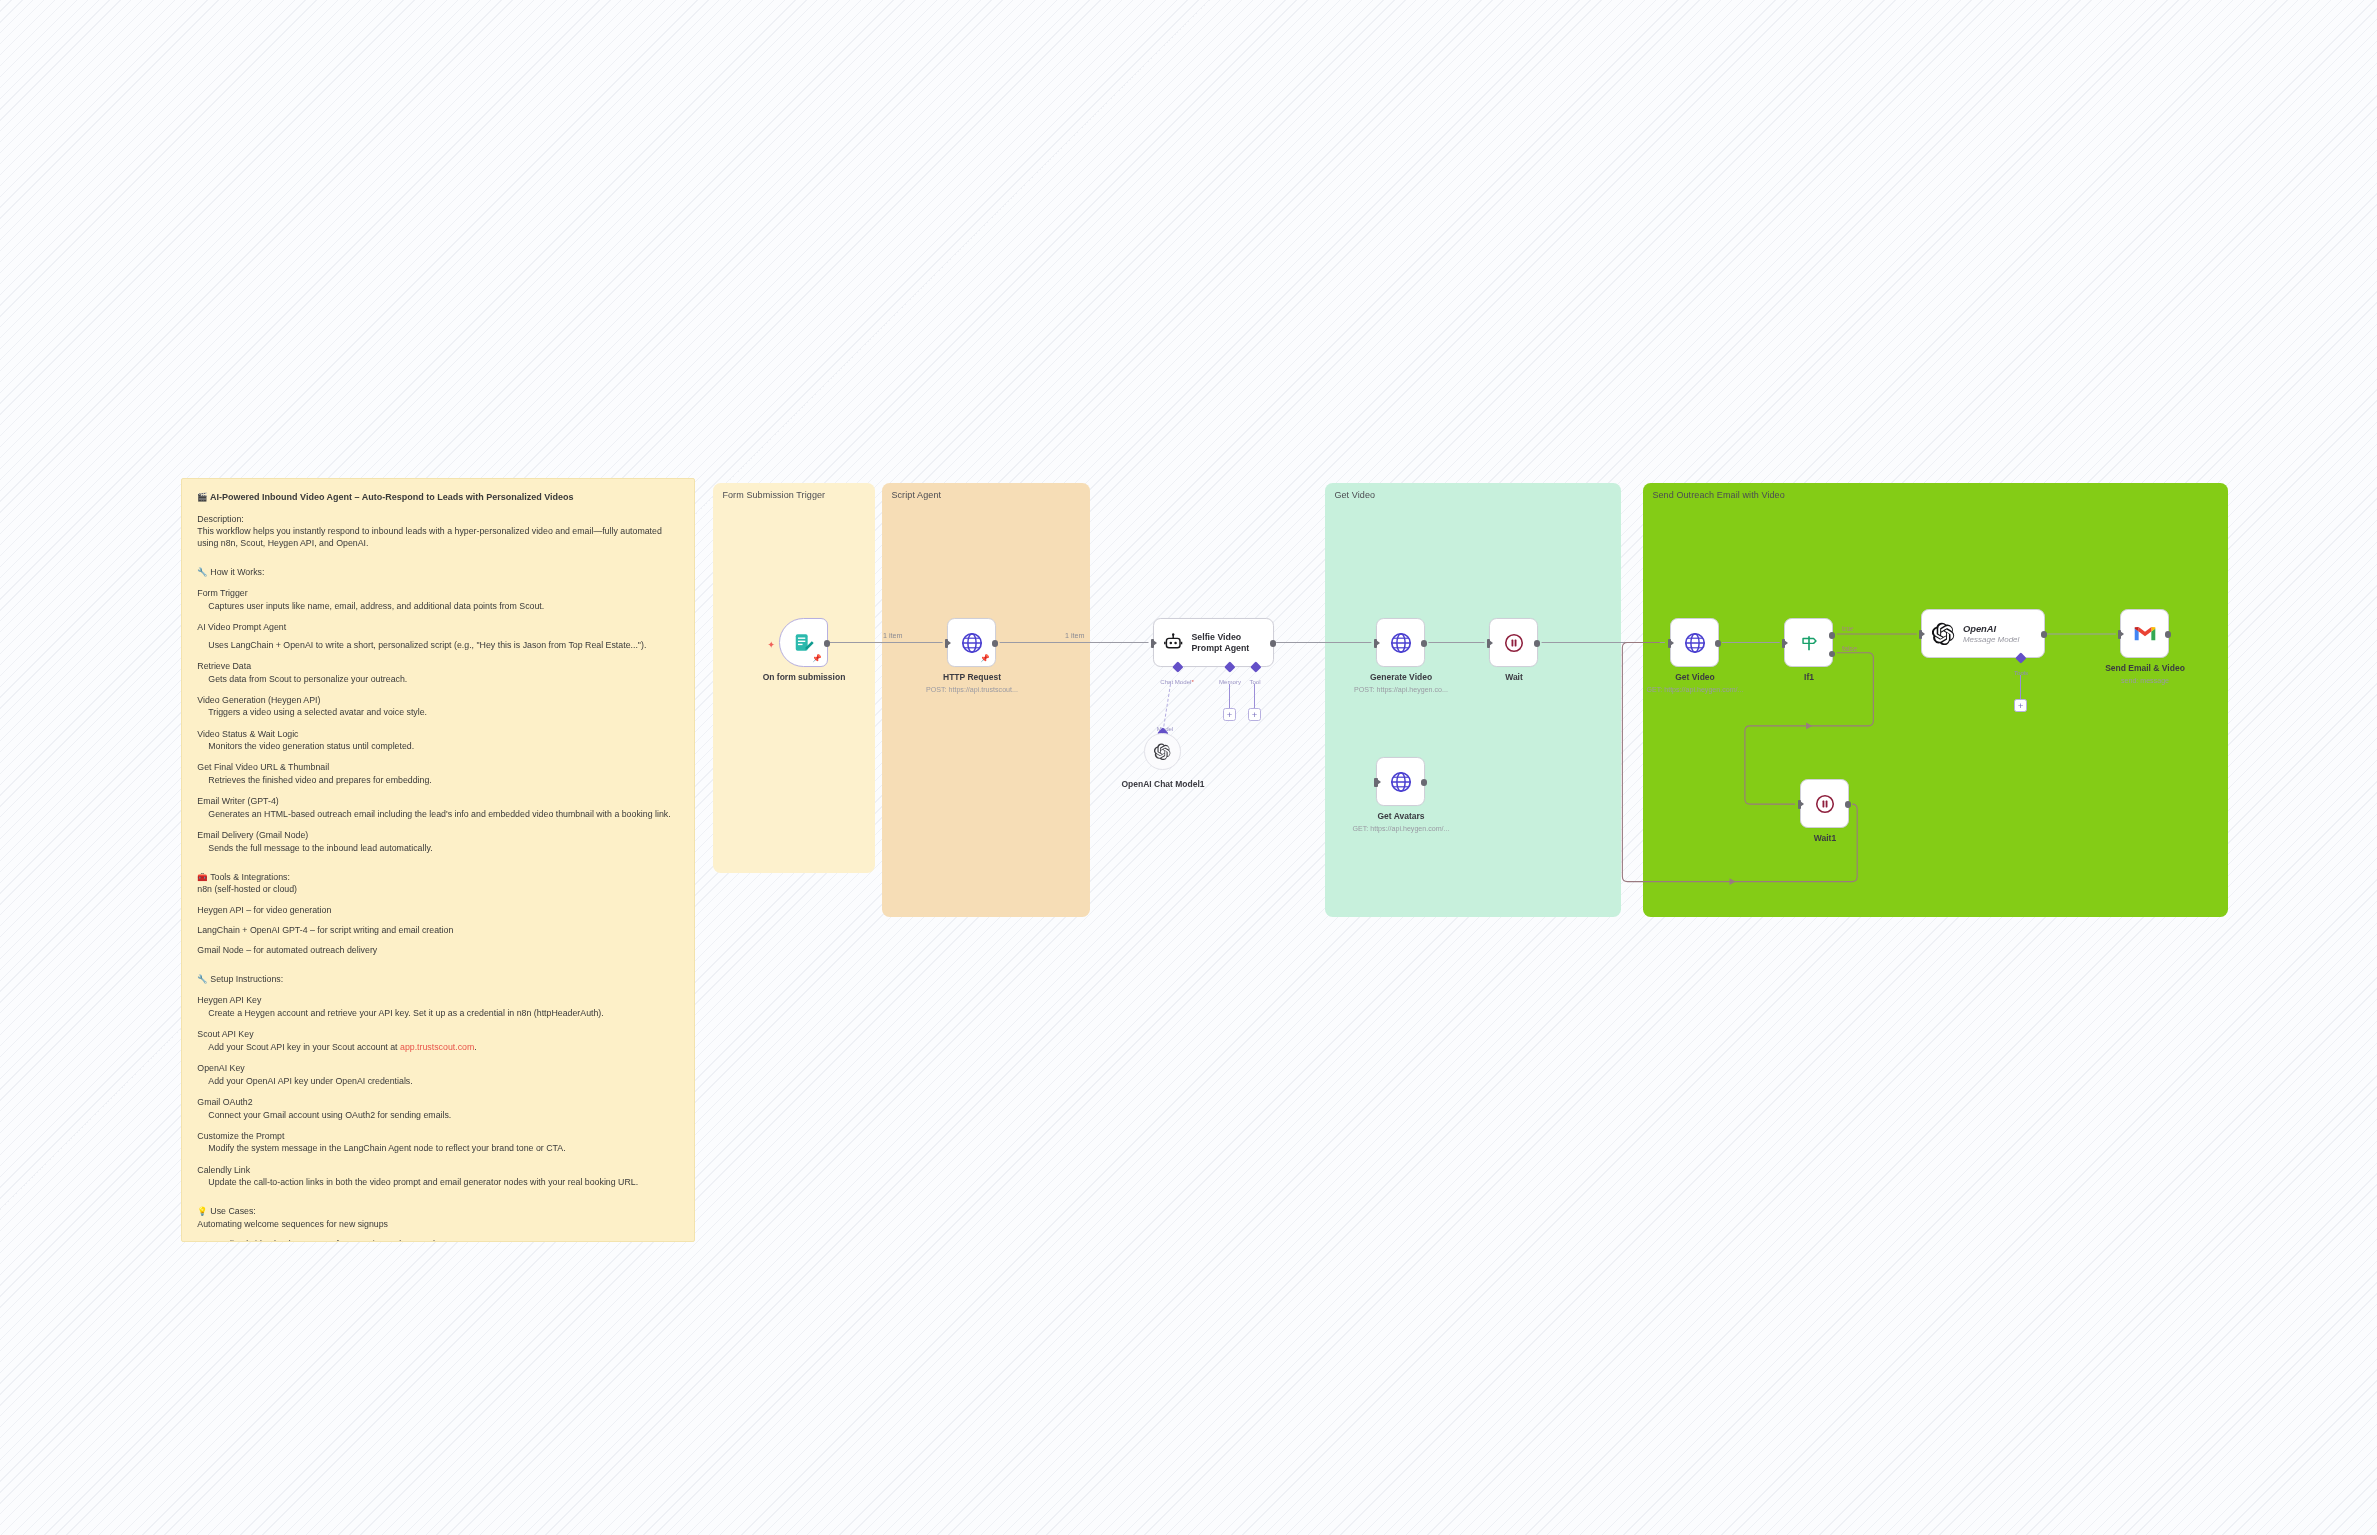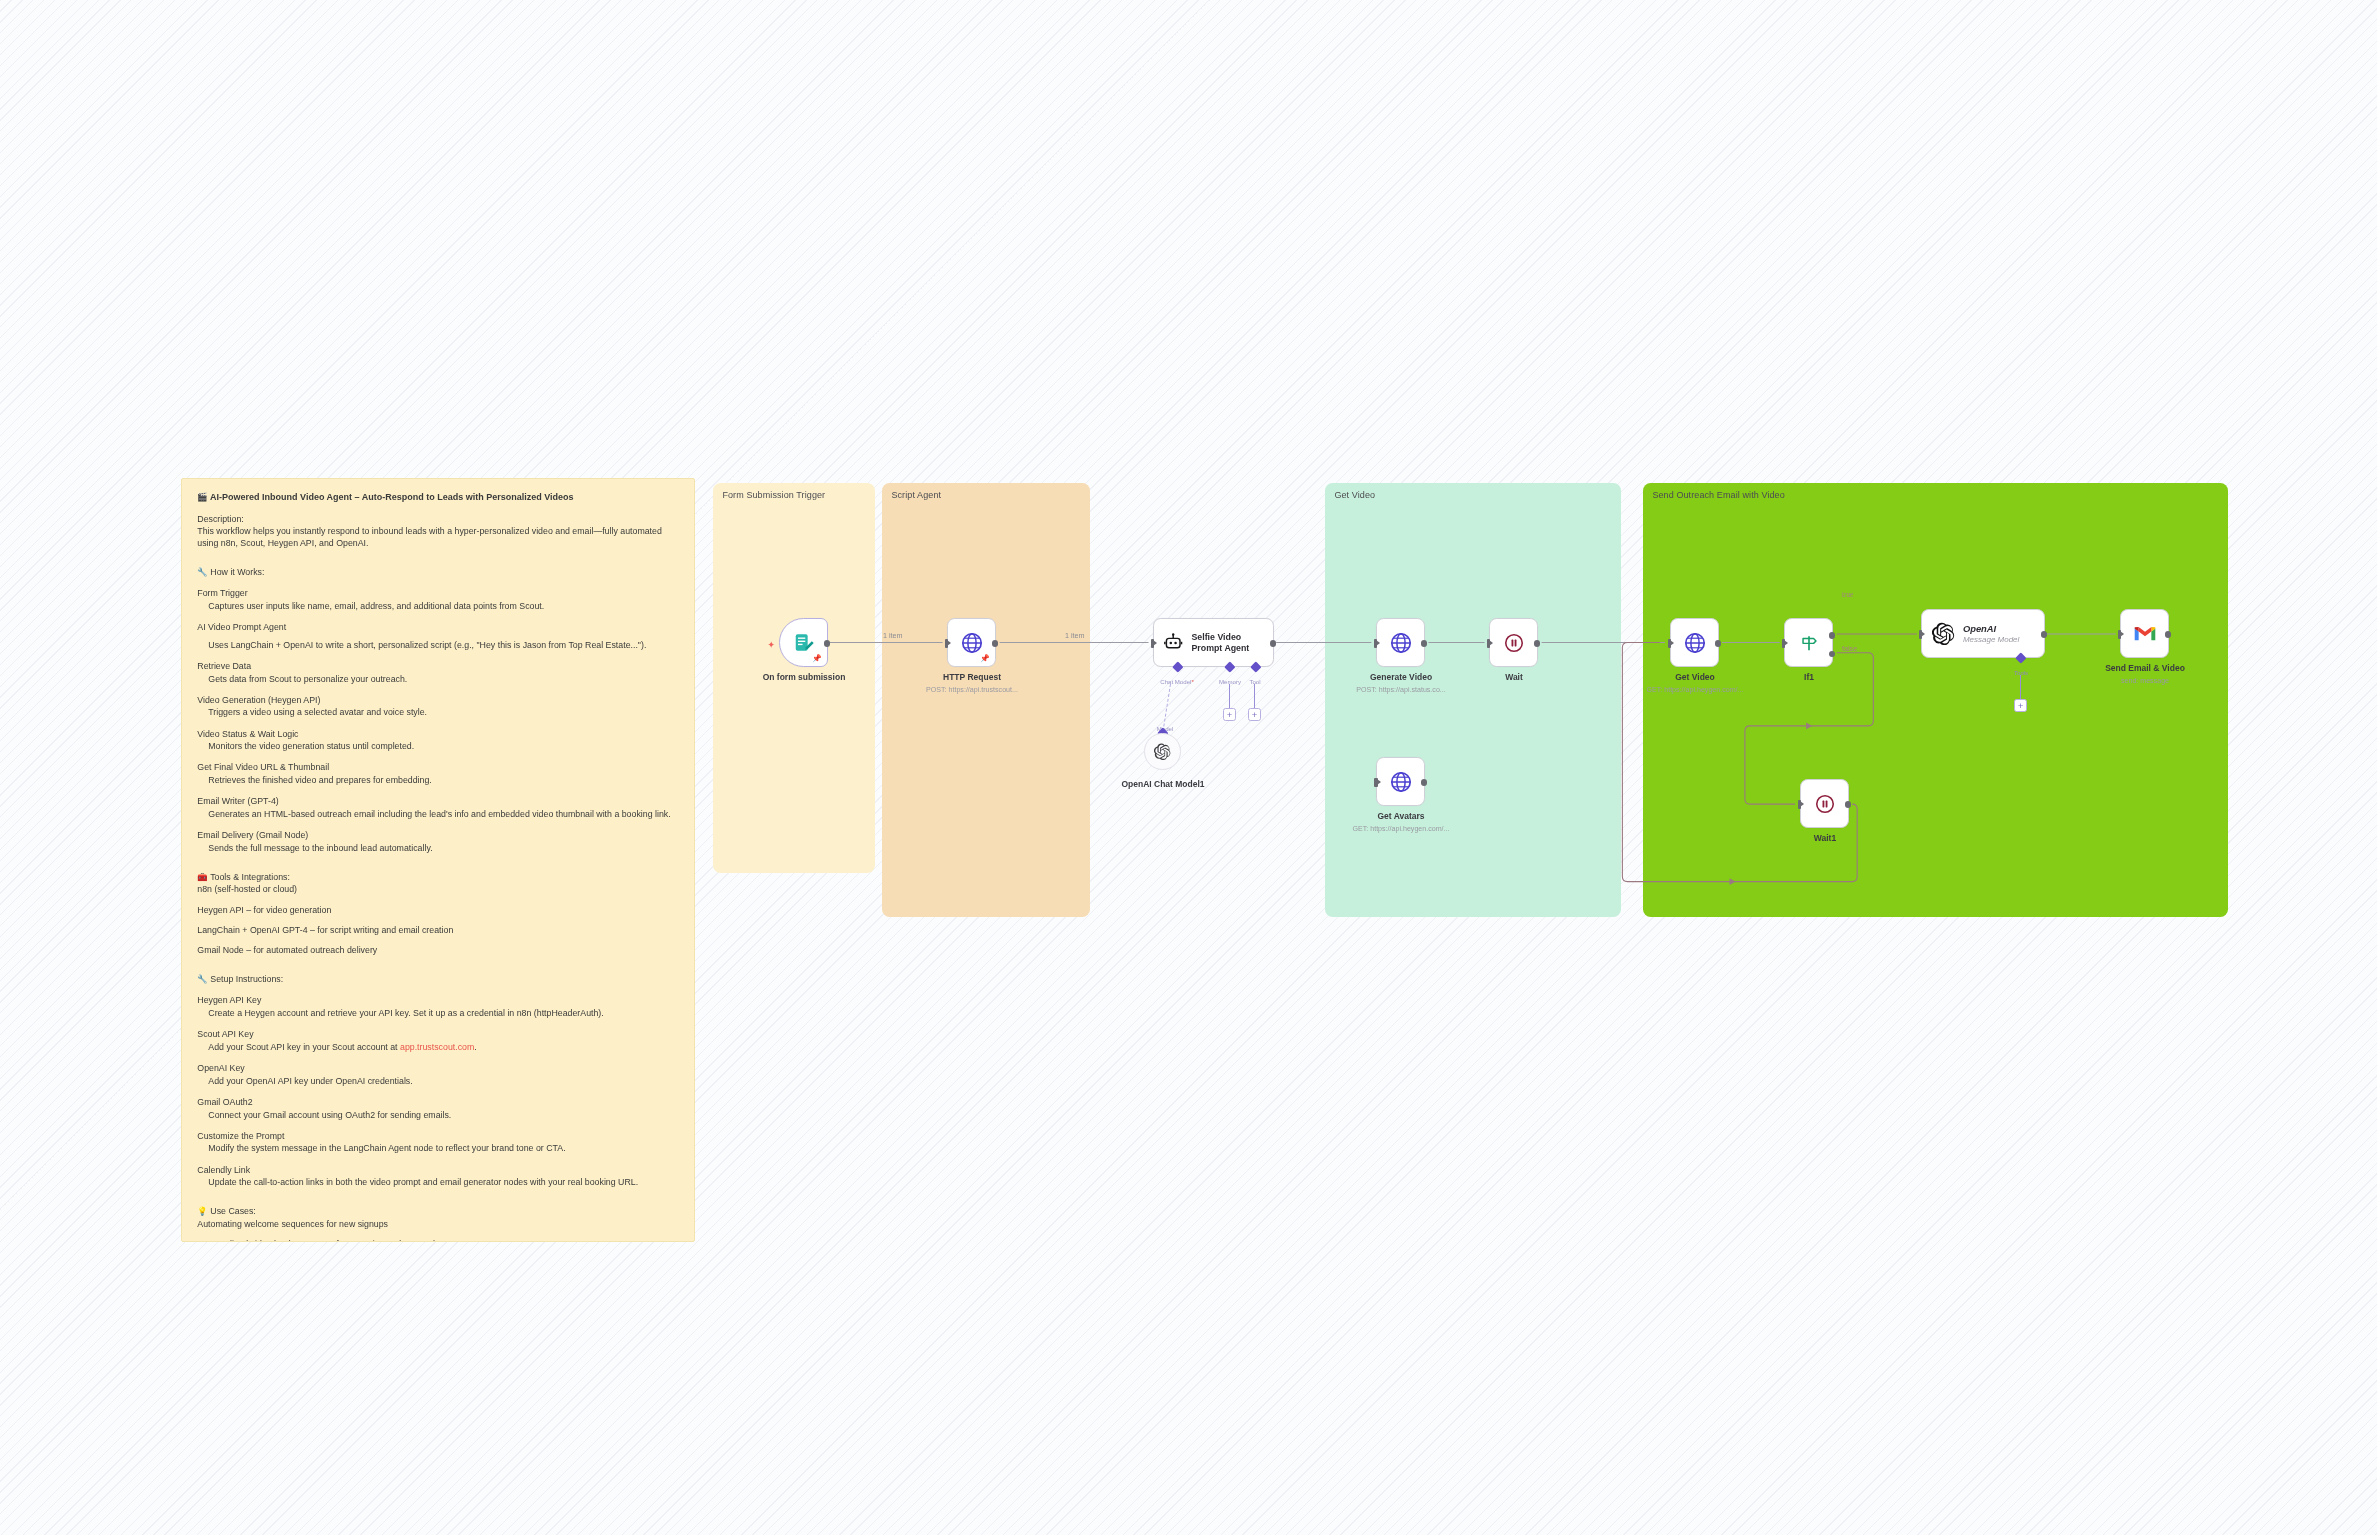--- a/index.html
+++ b/index.html
@@ -219,21 +219,21 @@
              L 1913,1036 Q 1907,1036 1907,1030 L 1907,761 Q 1907,755 1913,755 L 1951,755" stroke="#9a7a80" stroke-width="1.3" fill="none"></path>
 
     <path d="M 2403,745 L 2487,745" stroke="#9b9ba5" stroke-width="1.3" fill="none"></path>
 
     <path d="M 2130,853 l -7,-4 l 0,8 z" fill="#9a7a80"></path>
     <path d="M 2040,1036 l -7,-4 l 0,8 z" fill="#9a7a80"></path>
   </svg>
 
   <div class="wire-label" style="left:883px; top:631px;">1 item</div>
   <div class="wire-label" style="left:1065px; top:631px;">1 item</div>
-  <div class="wire-label" style="left:1842px; top:591px; color:#a68287;font-family:Liberation Serif, serif;">true</div>
+  <div class="wire-label" style="left:1842px; top:625px; color:#a68287;font-family:Liberation Serif, serif;">true</div>
   <div class="wire-label" style="left:1842px; top:644px; color:#a68287;">false</div>
 
   <div class="sticky">
     <div class="n-title">
       <span class="emoji">🎬</span>
       <span>AI-Powered Inbound Video Agent – Auto-Respond to Leads with Personalized Videos</span>
     </div>
 
     <div class="n-h">Description:</div>
     <div class="n-p">This workflow helps you instantly respond to inbound leads with a hyper-personalized video and email—fully automated using n8n, Scout, Heygen API, and OpenAI.</div>
@@ -389,21 +389,21 @@
         <circle cx="12" cy="12" r="9.2" fill="none" stroke="#4a3fd0" stroke-width="1.7"></circle>
         <ellipse cx="12" cy="12" rx="4.1" ry="9.2" fill="none" stroke="#4a3fd0" stroke-width="1.5"></ellipse>
         <line x1="2.8" y1="12" x2="21.2" y2="12" stroke="#4a3fd0" stroke-width="1.5"></line>
         <line x1="4.3" y1="7.2" x2="19.7" y2="7.2" stroke="#4a3fd0" stroke-width="1.2"></line>
         <line x1="4.3" y1="16.8" x2="19.7" y2="16.8" stroke="#4a3fd0" stroke-width="1.2"></line>
       </svg>
       <span class="dot-in"></span>
       <span class="dot-out"></span>
     </div>
     <div class="nlabel">Generate Video</div>
-    <div class="nsub" style="top:68px;">POST: https://api.status.co...</div>
+    <div class="nsub" style="top:68px;">POST: https://api.heygen.co...</div>
   </div>
 
   <div class="node" style="left:1489px; top:618px;">
     <div class="nbox">
       <svg class="icon" width="22" height="22" viewBox="0 0 24 24">
         <circle cx="12" cy="12" r="9" fill="none" stroke="#8e1f3d" stroke-width="1.7"></circle>
         <rect x="9.3" y="8.3" width="2" height="7.4" rx="0.6" fill="#8e1f3d"></rect>
         <rect x="12.7" y="8.3" width="2" height="7.4" rx="0.6" fill="#8e1f3d"></rect>
       </svg>
       <span class="dot-in"></span>

